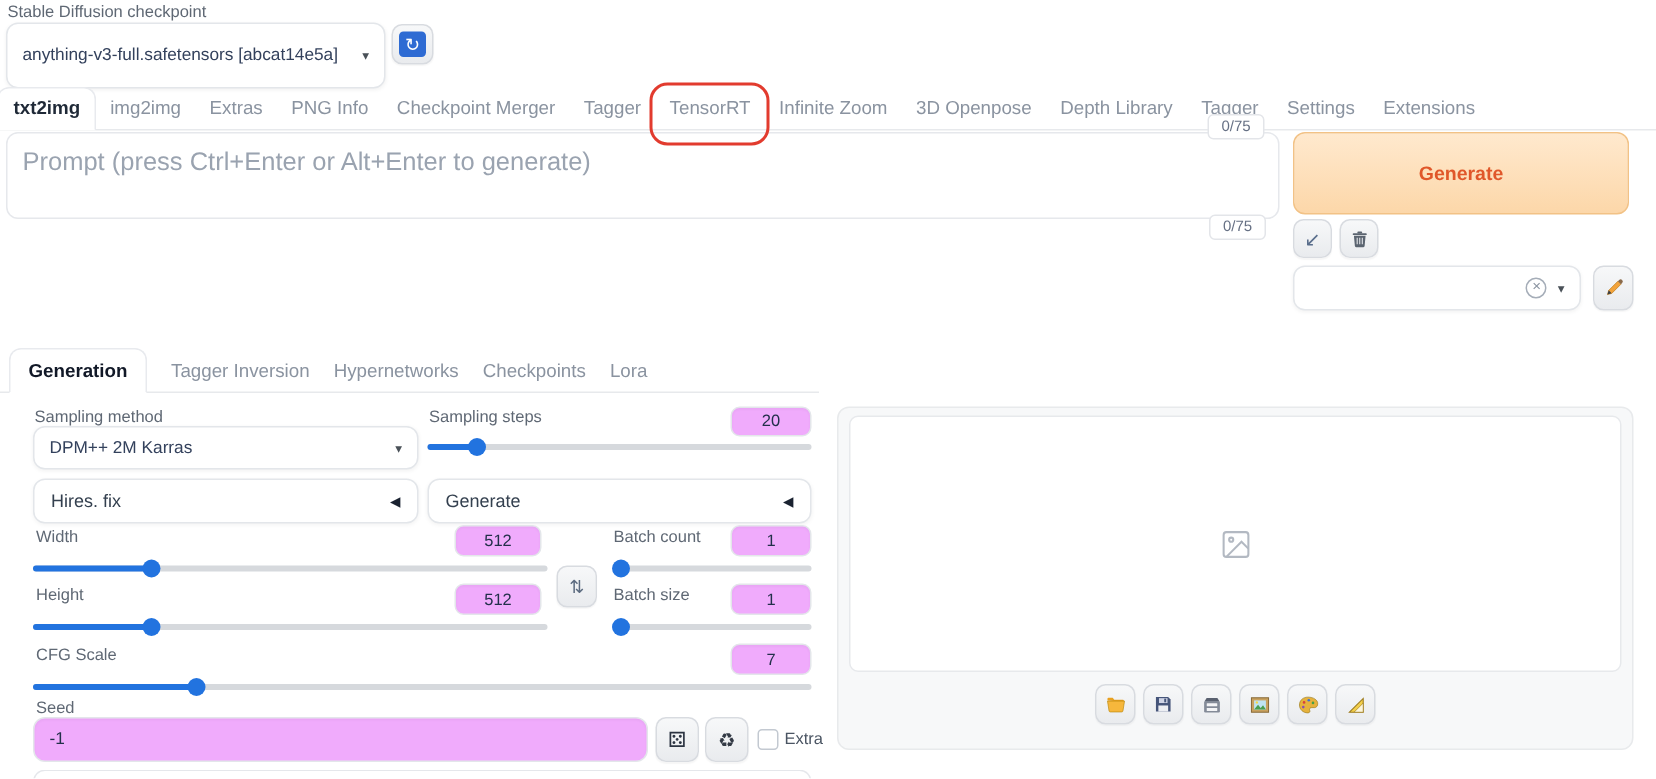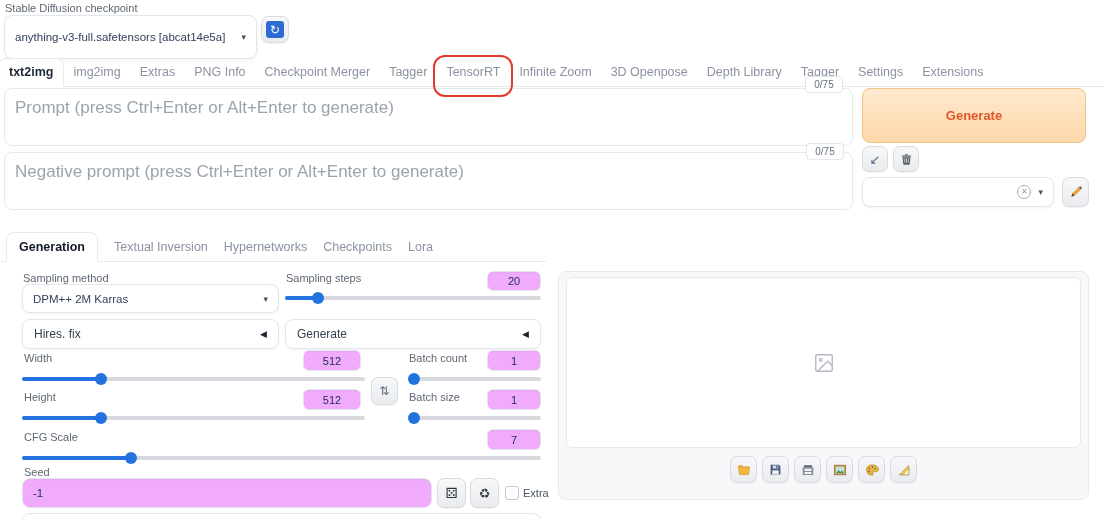--- a/index.html
+++ b/index.html
@@ -145,21 +145,20 @@
     <span class="tab">3D Openpose</span>
     <span class="tab">Depth Library</span>
     <span class="tab">Tagger</span>
     <span class="tab">Settings</span>
     <span class="tab">Extensions</span>
   </div>
 
   <textarea class="abs prompt" style="left: 4px; top: 88px; width: 849px; height: 58px;" placeholder="Prompt (press Ctrl+Enter or Alt+Enter to generate)"></textarea>
   <div class="abs tokbadge" style="left:805px; top:76px; width:38px; height:17px;">0/75</div>
 
-  <textarea class="abs prompt" style="left: 4px; top: 152px; width: 849px; height: 58px;" placeholder="Negative prompt (press Ctrl+Enter or Alt+Enter to generate)"></textarea>
   <div class="abs tokbadge" style="left:806px; top:143px; width:38px; height:17px;">0/75</div>
 
   <div class="abs gen-btn" style="left:862px; top:88px; width:224px; height:55px;">Generate</div>
   <div class="abs btn-sm" style="left:862px; top:146px; width:26px; height:26px;">
     <span style="color:#5a6e8c;">↙</span>
   </div>
   <div class="abs btn-sm" style="left:893px; top:146px; width:26px; height:26px;">
     <svg viewBox="0 0 16 16" width="13" height="13">
       <rect x="6" y="1.6" width="4" height="1.6" rx=".8" fill="#5b6470"></rect>
       <rect x="2.2" y="3" width="11.6" height="1.6" rx=".8" fill="#5b6470"></rect>
@@ -175,21 +174,21 @@
   <div class="abs btn-sm" style="left:1062px; top:177px; width:27px; height:30px;">
     <svg viewBox="0 0 16 16" width="14" height="14">
       <path d="M3 13 l1-3.2 7-7 2.3 2.3 -7 7z" fill="#f2a33c" stroke="#b97a18" stroke-width=".5"></path>
       <path d="M3 13 l3.1-1 -2.1-2.2z" fill="#3b3f46"></path>
       <path d="M11 2.8 l2.3 2.3 .9-.9 a1.3 1.3 0 0 0 -2.3-2.3z" fill="#8a6a4a"></path>
     </svg>
   </div>
 
   <div class="abs tabbar" style="left:0; top:232px; width:546px; height:30px; gap:16px; padding-left:6px;">
     <span class="subtab active">Generation</span>
-    <span class="subtab">Textual Inversion</span>
+    <span class="subtab">Tagger Inversion</span>
     <span class="subtab">Hypernetworks</span>
     <span class="subtab">Checkpoints</span>
     <span class="subtab">Lora</span>
   </div>
 
   <div class="abs lbl" style="left:23px; top:272px;">Sampling method</div>
   <div class="abs dd" style="left:22px; top:284px; width:257px; height:29px;">
     <span>DPM++ 2M Karras</span>
     <span class="caret">▾</span>
   </div>

